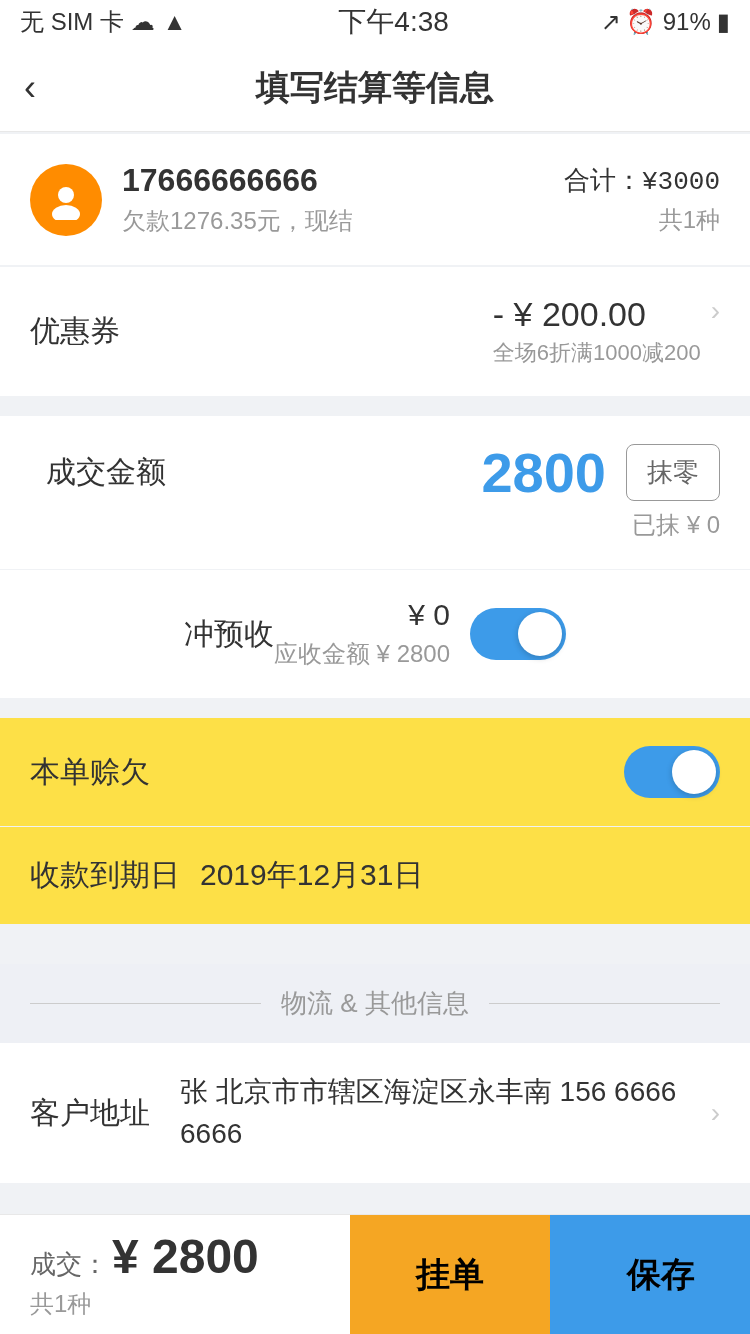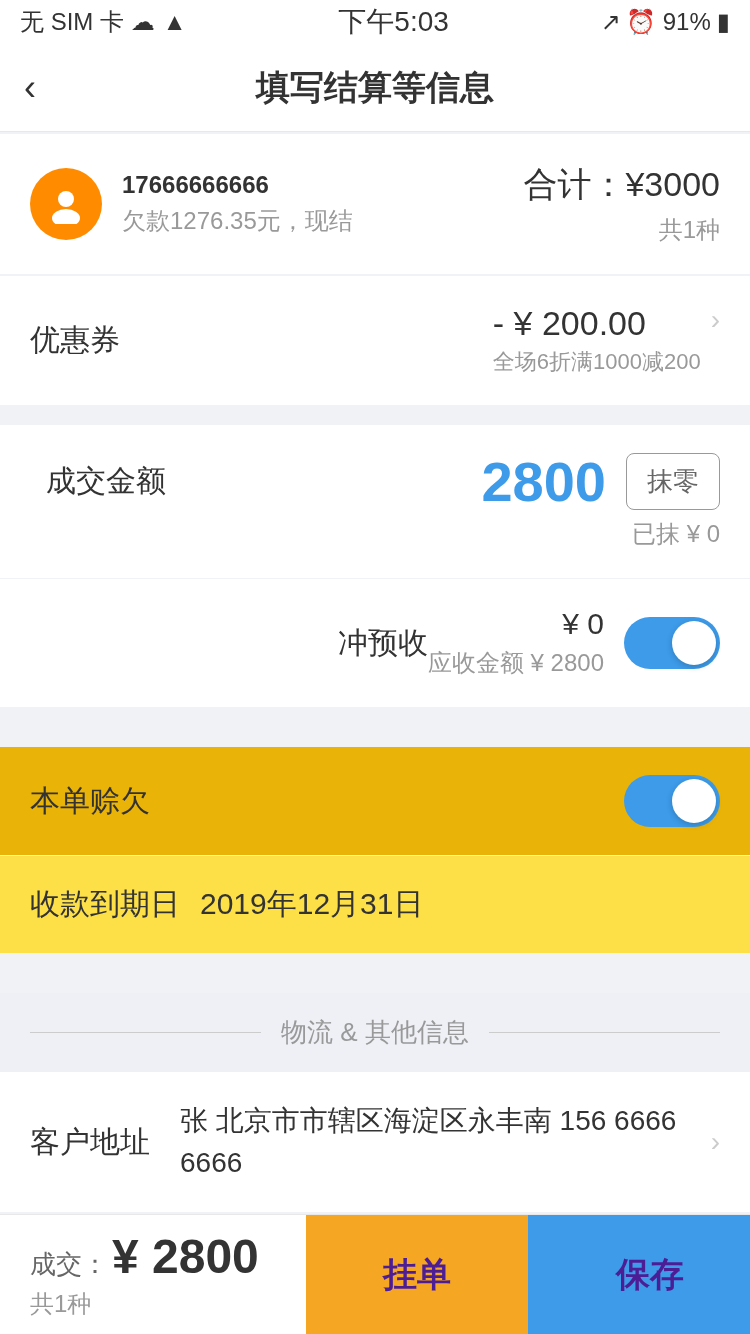--- a/index.html
+++ b/index.html
@@ -66,24 +66,24 @@
       height: 72px;
       border-radius: 50%;
       background: #ff8c00;
       display: flex;
       align-items: center;
       justify-content: center;
       color: #fff;
       font-size: 36px;
     }
     .user-info {}
-    .user-phone { font-size: 24px; font-weight: 600; color: #333; }
+    .user-phone { font-size: 32px; font-weight: 600; color: #333; }
     .user-sub { font-size: 24px; color: #999; margin-top: 6px; }
     .user-right { text-align: right; }
-    .total-label { font-size: 34px; color: #333; }
+    .total-label { font-size: 26px; color: #333; font-family: Liberation Mono, monospace; }
     .total-count { font-size: 24px; color: #999; margin-top: 6px; }
 
     
     .coupon-row {
       background: #fff;
       padding: 28px 30px;
       display: flex;
       align-items: center;
       justify-content: space-between;
       margin-top: 2px;
@@ -124,21 +124,21 @@
 
     
     .prepay-section {
       background: #fff;
       padding: 28px 30px;
       margin-top: 1px;
     }
     .prepay-row {
       display: flex;
       align-items: center;
-      justify-content: flex-end;
+      justify-content: center;
     }
     .prepay-label { font-size: 30px; color: #333; }
     .prepay-right { display: flex; align-items: center; gap: 20px; }
     .prepay-amount { font-size: 30px; color: #333; text-align: right; }
     .prepay-sub { font-size: 24px; color: #999; margin-top: 6px; text-align: right; }
 
     
     .toggle {
       width: 96px;
       height: 52px;
@@ -154,23 +154,22 @@
       border-radius: 50%;
       background: #fff;
       position: absolute;
       top: 4px;
       right: 4px;
       box-shadow: 0 2px 6px rgba(0,0,0,0.2);
     }
 
     
     .bad-debt-section {
-      background: #eab308;
-      padding: 28px 30px;
-      margin-top: 20px;
+      background: #fde047;
+      padding: 28px 30px;
     }
     .bad-debt-row {
       display: flex;
       align-items: center;
       justify-content: space-between;
     }
     .bad-debt-label { font-size: 30px; color: #333; }
 
     
     .due-date-section {
@@ -233,41 +232,41 @@
     }
     .footer-info {
       flex: 1;
       padding: 0 30px;
     }
     .footer-deal-label { font-size: 26px; color: #666; }
     .footer-amount { font-size: 48px; font-weight: 700; color: #333; }
     .footer-count { font-size: 24px; color: #999; margin-top: 4px; }
     .footer-btn {
       height: 100%;
-      width: 222px;
+      width: 200px;
       display: flex;
       align-items: center;
       justify-content: center;
       font-size: 34px;
       font-weight: 600;
-      color: #4c1d95;
+      color: #000000;
       cursor: pointer;
     }
     .btn-pending { background: #f5a623; }
     .btn-save { background: #3d9be9; padding-left: 22px; }
   </style>
 </head>
 <body>
 
 <div class="status-bar">
   <div class="status-left">
     <span>无 SIM 卡 ☁</span>
     <span>▲</span>
   </div>
-  <div class="status-center">下午5:03</div>
+  <div class="status-center">下午4:38</div>
   <div class="status-right">
     <span>↗</span>
     <span>⏰</span>
     <span>91%</span>
     <span>▮</span>
   </div>
 </div>
 
 <div class="nav-bar">
   <div class="nav-back">‹</div>

